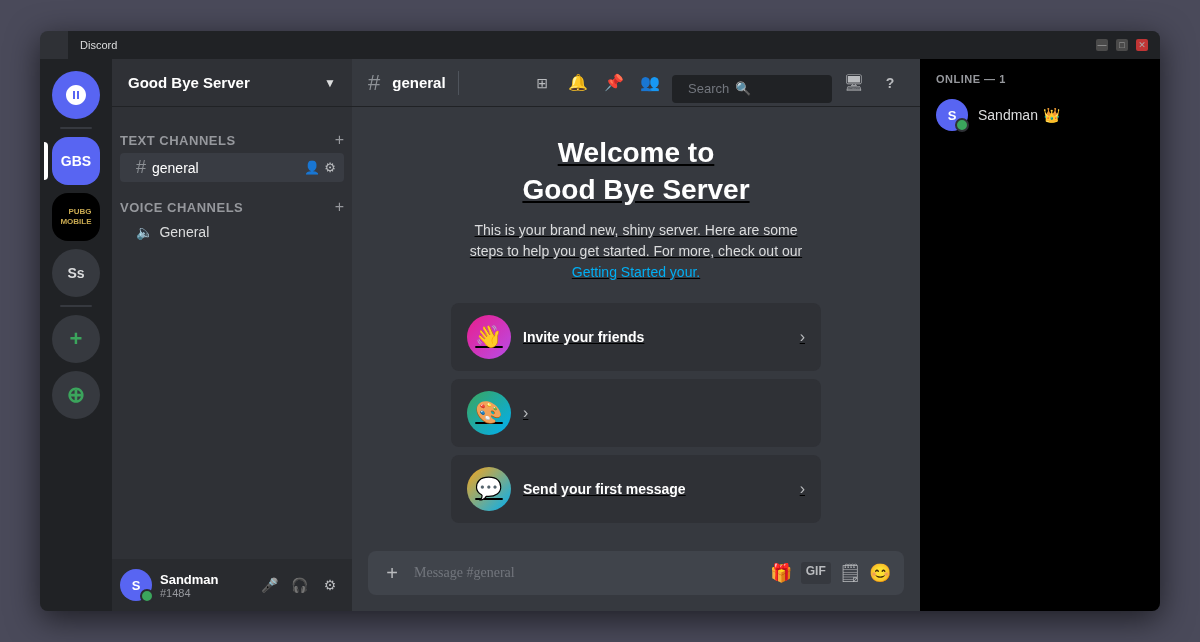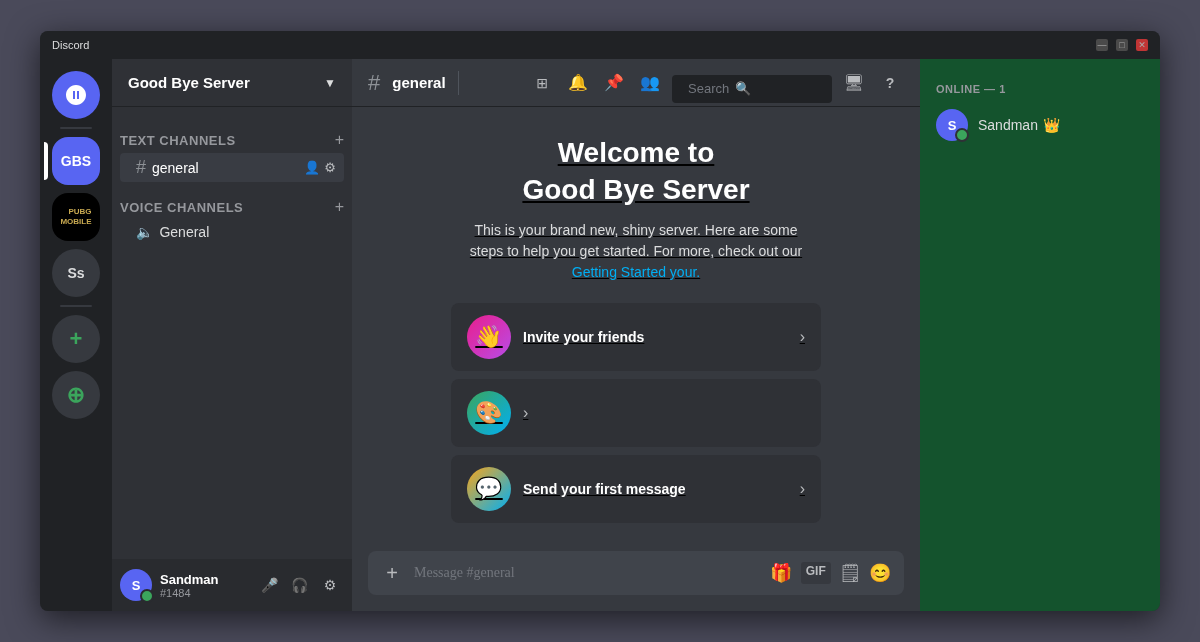--- a/index.html
+++ b/index.html
@@ -24,20 +24,21 @@
       box-shadow: 0 8px 32px rgba(0,0,0,0.6);
     }
     .titlebar {
       background: #202225;
       height: 28px;
       display: flex;
       align-items: center;
       padding: 0 12px;
       justify-content: space-between;
       flex-shrink: 0;
+      margin-left: 28px;
     }
     .titlebar-title {
       color: #dcddde;
       font-size: 11px;
     }
     .titlebar-controls {
       display: flex;
       gap: 8px;
     }
     .titlebar-btn {
@@ -455,22 +456,22 @@
       gap: 8px;
     }
     .input-action-btn {
       color: #b9bbbe;
       font-size: 18px;
       cursor: pointer;
     }
     
     .members-sidebar {
       width: 240px;
-      background: #14532d;
-      padding: 24px 8px;
+      background: #000000;
+      padding: 14px 8px;
       flex-shrink: 0;
       overflow-y: auto;
     }
     .members-section-title {
       color: #96989d;
       font-size: 11px;
       font-weight: 700;
       text-transform: uppercase;
       letter-spacing: 0.5px;
       padding: 0 8px;

